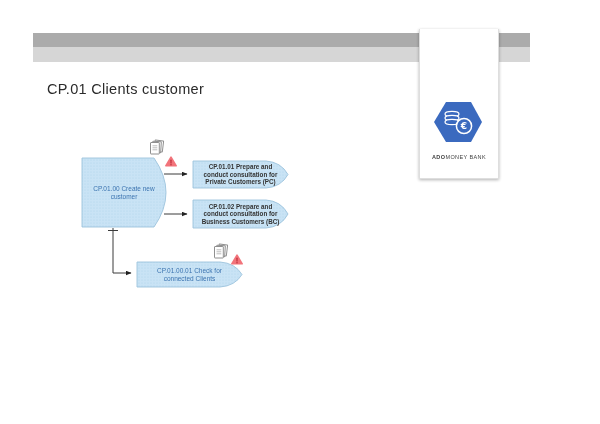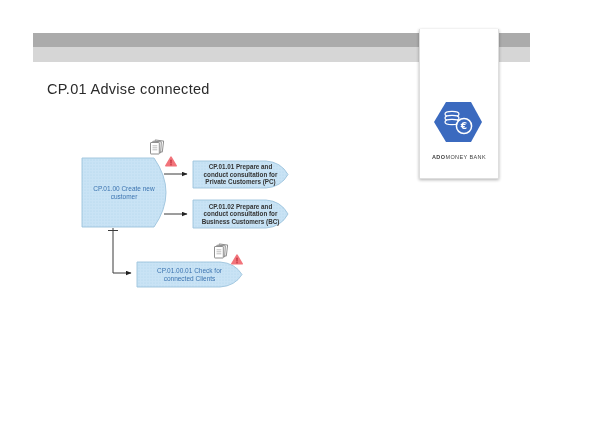--- a/index.html
+++ b/index.html
@@ -57,21 +57,21 @@
           <ellipse cx="19" cy="17" rx="7" ry="2.7" fill="#3b6abf" stroke="#ffffff" stroke-width="1.2"></ellipse>
           <ellipse cx="19" cy="21" rx="7" ry="2.7" fill="#3b6abf" stroke="#ffffff" stroke-width="1.2"></ellipse>
           <circle cx="31" cy="25" r="7.6" fill="#3b6abf" stroke="#ffffff" stroke-width="1.5"></circle>
           <text x="31" y="28.2" text-anchor="middle" font-size="9" font-weight="bold" fill="#ffffff" font-family="DejaVu Sans, sans-serif">€</text>
         </g>
       </svg>
     </div>
     <div class="brand"><b>ADO</b><span>MONEY BANK</span></div>
   </div>
 
-  <div class="page-title">CP.01 Advise connected</div>
+  <div class="page-title">CP.01 Clients customer</div>
 
   <svg class="diagram-svg" viewBox="0 0 600 424">
     <defs>
       <pattern id="dots" width="3" height="3" patternUnits="userSpaceOnUse">
         <rect width="3" height="3" fill="#c9e3f5"></rect>
         <circle cx="1" cy="1" r="0.55" fill="#b0d4ec"></circle>
       </pattern>
       <marker id="arrow" viewBox="0 0 6 5" refX="5.5" refY="2.5" markerWidth="6" markerHeight="5" orient="auto">
         <path d="M0,0 L6,2.5 L0,5 Z" fill="#222222"></path>
       </marker>

